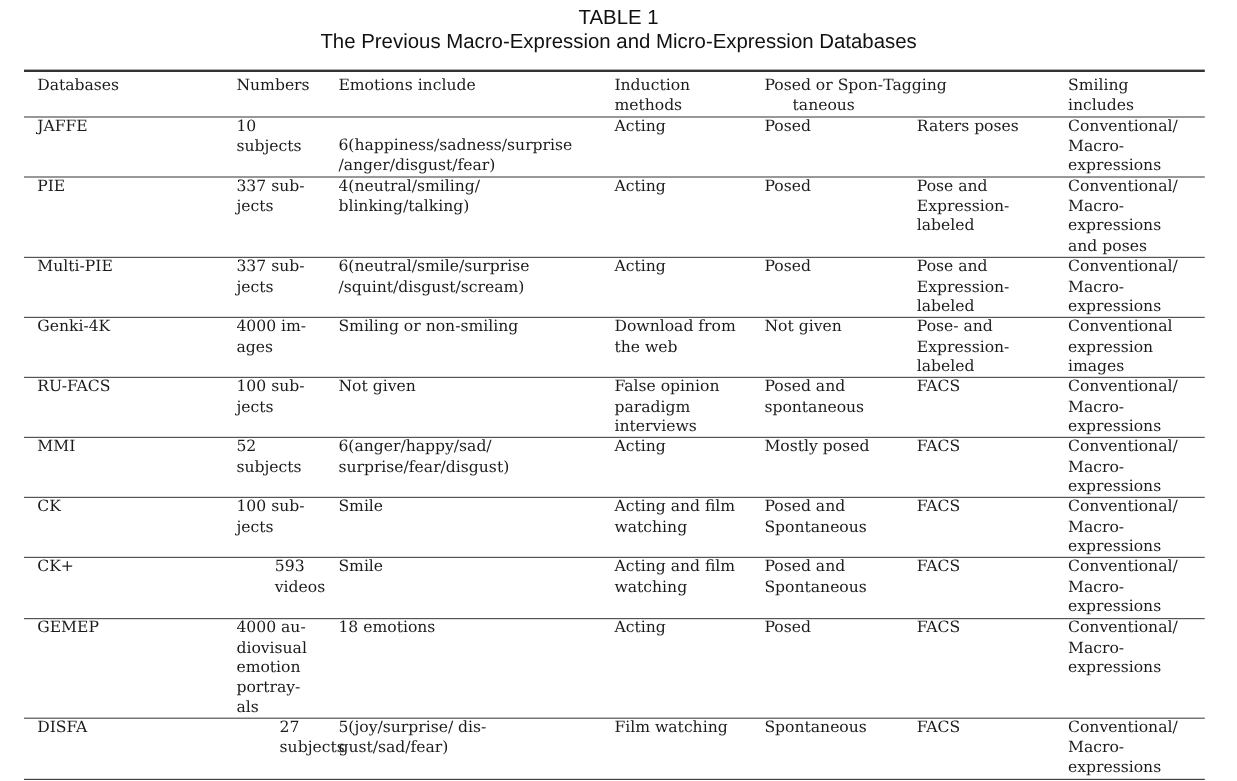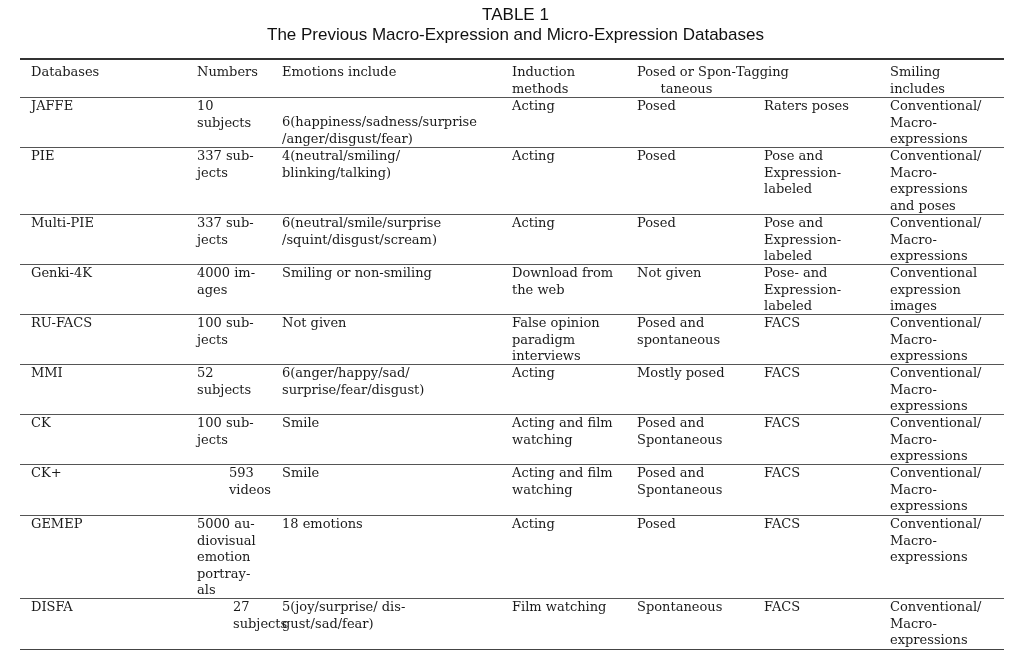--- a/index.html
+++ b/index.html
@@ -159,21 +159,21 @@
 Spontaneous</div>
   <div class="cell" style="left:764px;top:465px;">FACS</div>
   <div class="cell" style="left:890px;top:465px;">Conventional/
 Macro-
 expressions</div>
 </div>
 <div class="rule" style="top:515px;"></div>
 
 <div>
   <div class="cell" style="left:31px;top:516px;">GEMEP</div>
-  <div class="cell" style="left:197px;top:516px;">5000   au-
+  <div class="cell" style="left:197px;top:516px;">4000   au-
 diovisual
 emotion
 portray-
 als</div>
   <div class="cell" style="left:282px;top:516px;">18 emotions</div>
   <div class="cell" style="left:512px;top:516px;">Acting</div>
   <div class="cell" style="left:637px;top:516px;">Posed</div>
   <div class="cell" style="left:764px;top:516px;">FACS</div>
   <div class="cell" style="left:890px;top:516px;">Conventional/
 Macro-

